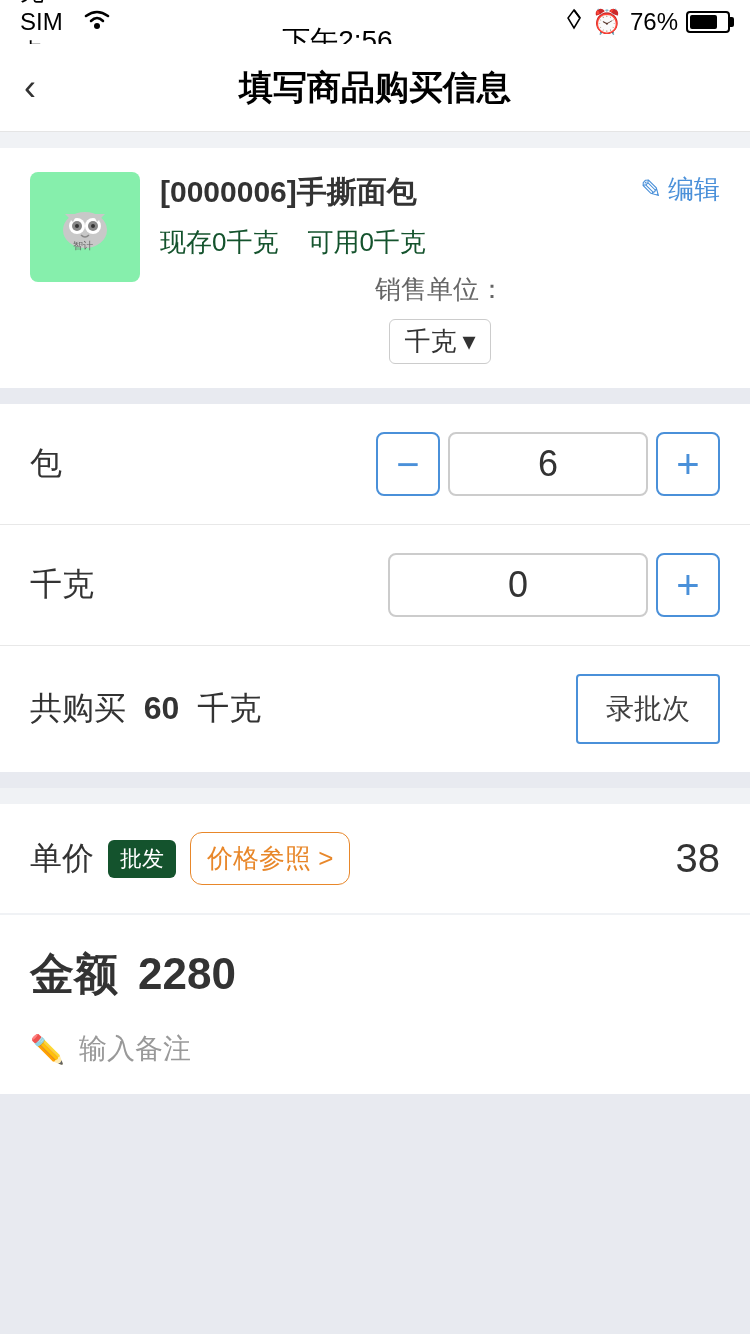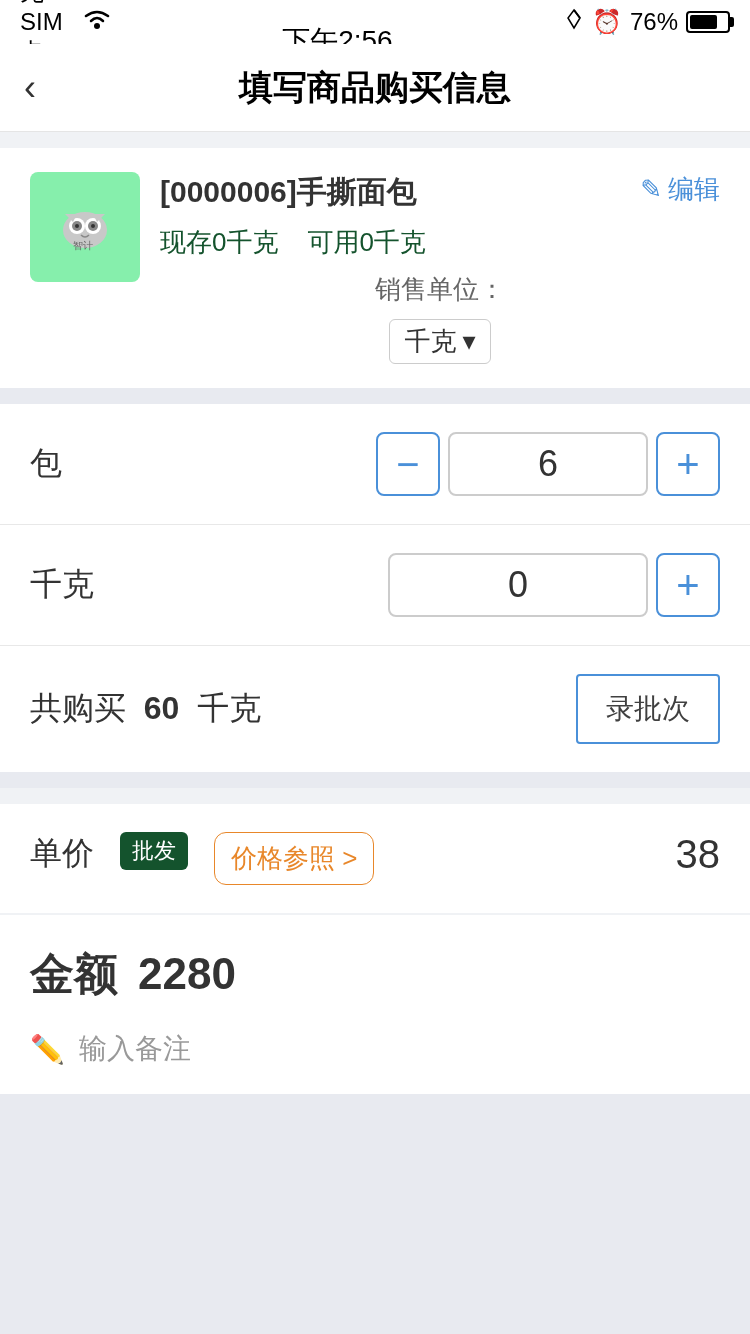--- a/index.html
+++ b/index.html
@@ -256,22 +256,22 @@
     }
 
     
     .price-section {
       background: #fff;
       margin-top: 16px;
       padding: 28px 30px;
     }
     .price-row {
       display: flex;
-      align-items: flex-start;
-      gap: 26px;
+      align-items: center;
+      gap: 14px;
     }
     .price-label {
       font-size: 32px;
       color: #333;
     }
     .price-tag {
       background: #14532d;
       color: #fff;
       font-size: 22px;
       padding: 4px 12px;

